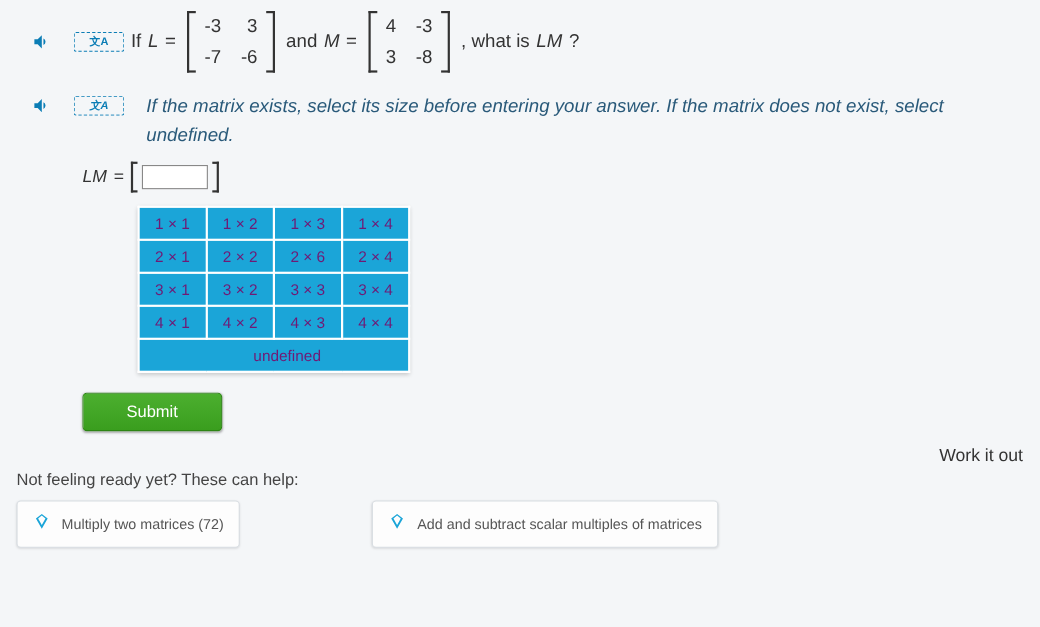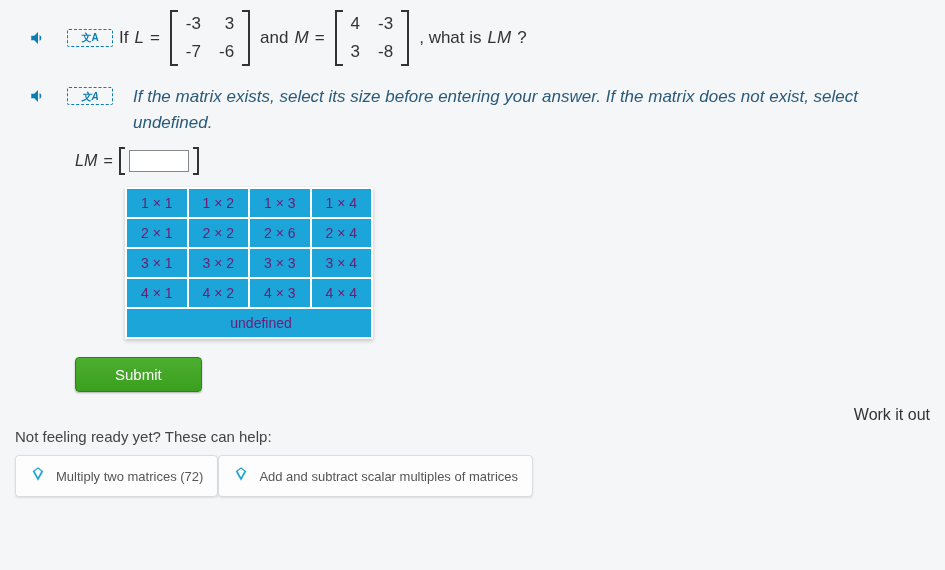--- a/index.html
+++ b/index.html
@@ -156,20 +156,21 @@
       color: #333;
       font-weight: normal;
     }
     .not-ready {
       font-size: 15px;
       color: #444;
       margin-bottom: 10px;
     }
     .help-row {
       display: flex;
+      gap: 120px;
       margin-top: 8px;
     }
     .help-card {
       background: #fdfdfd;
       border: 1px solid #d8dde2;
       border-radius: 4px;
       padding: 10px 14px;
       font-size: 13px;
       color: #555;
       display: flex;

